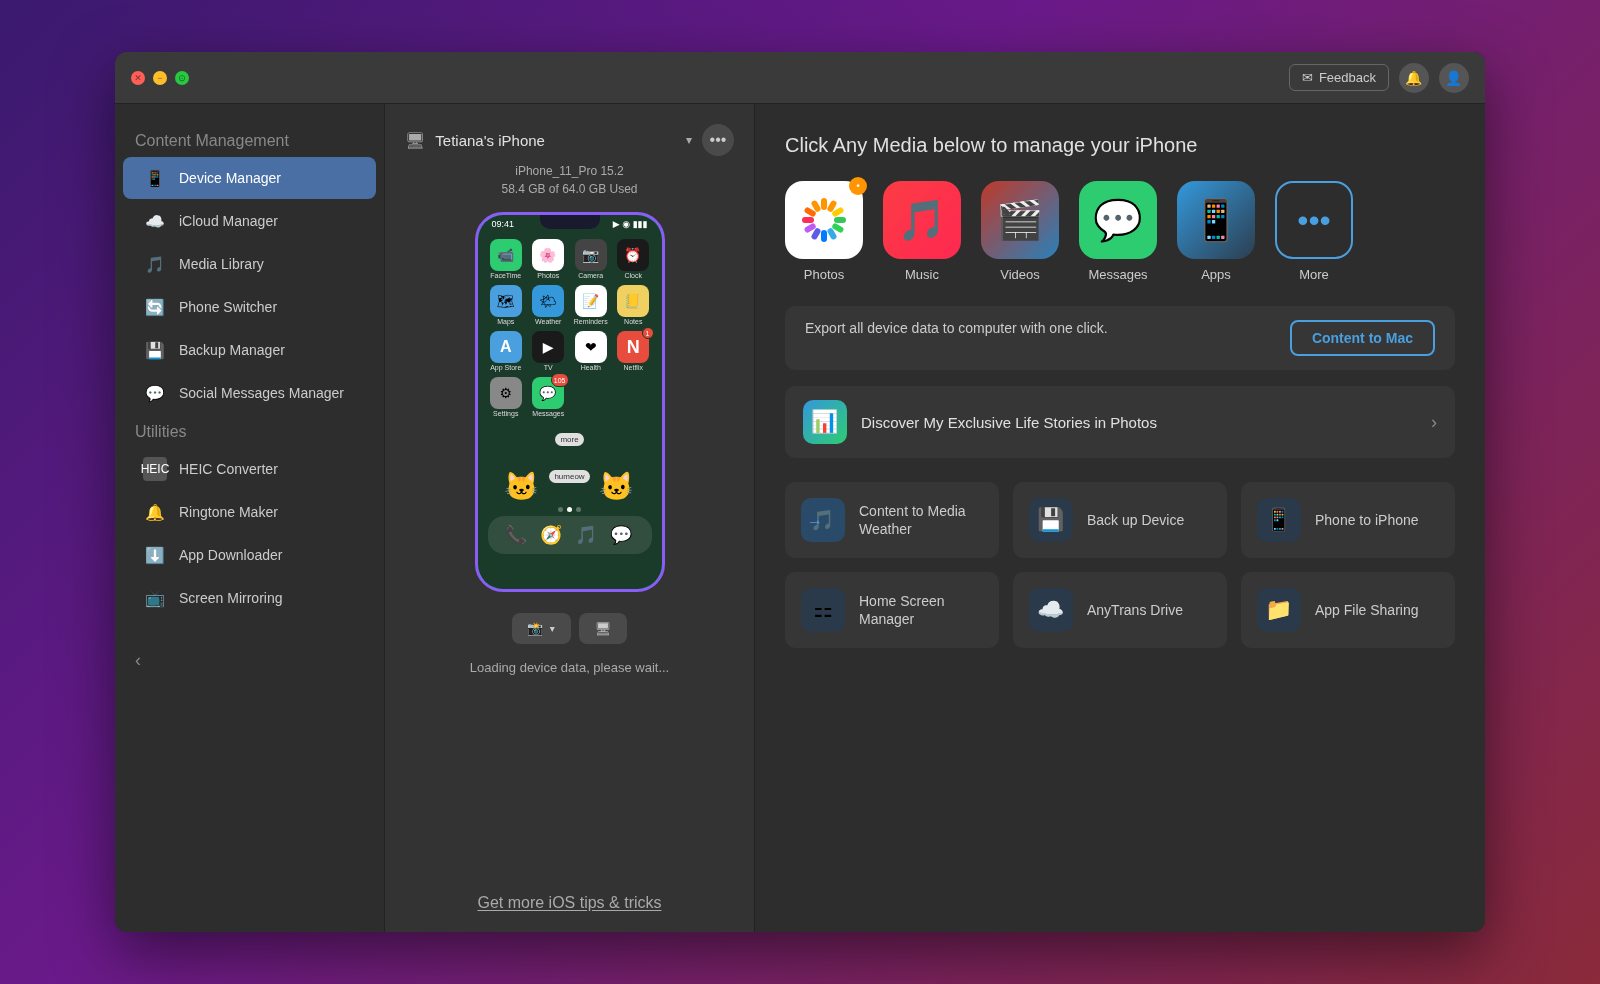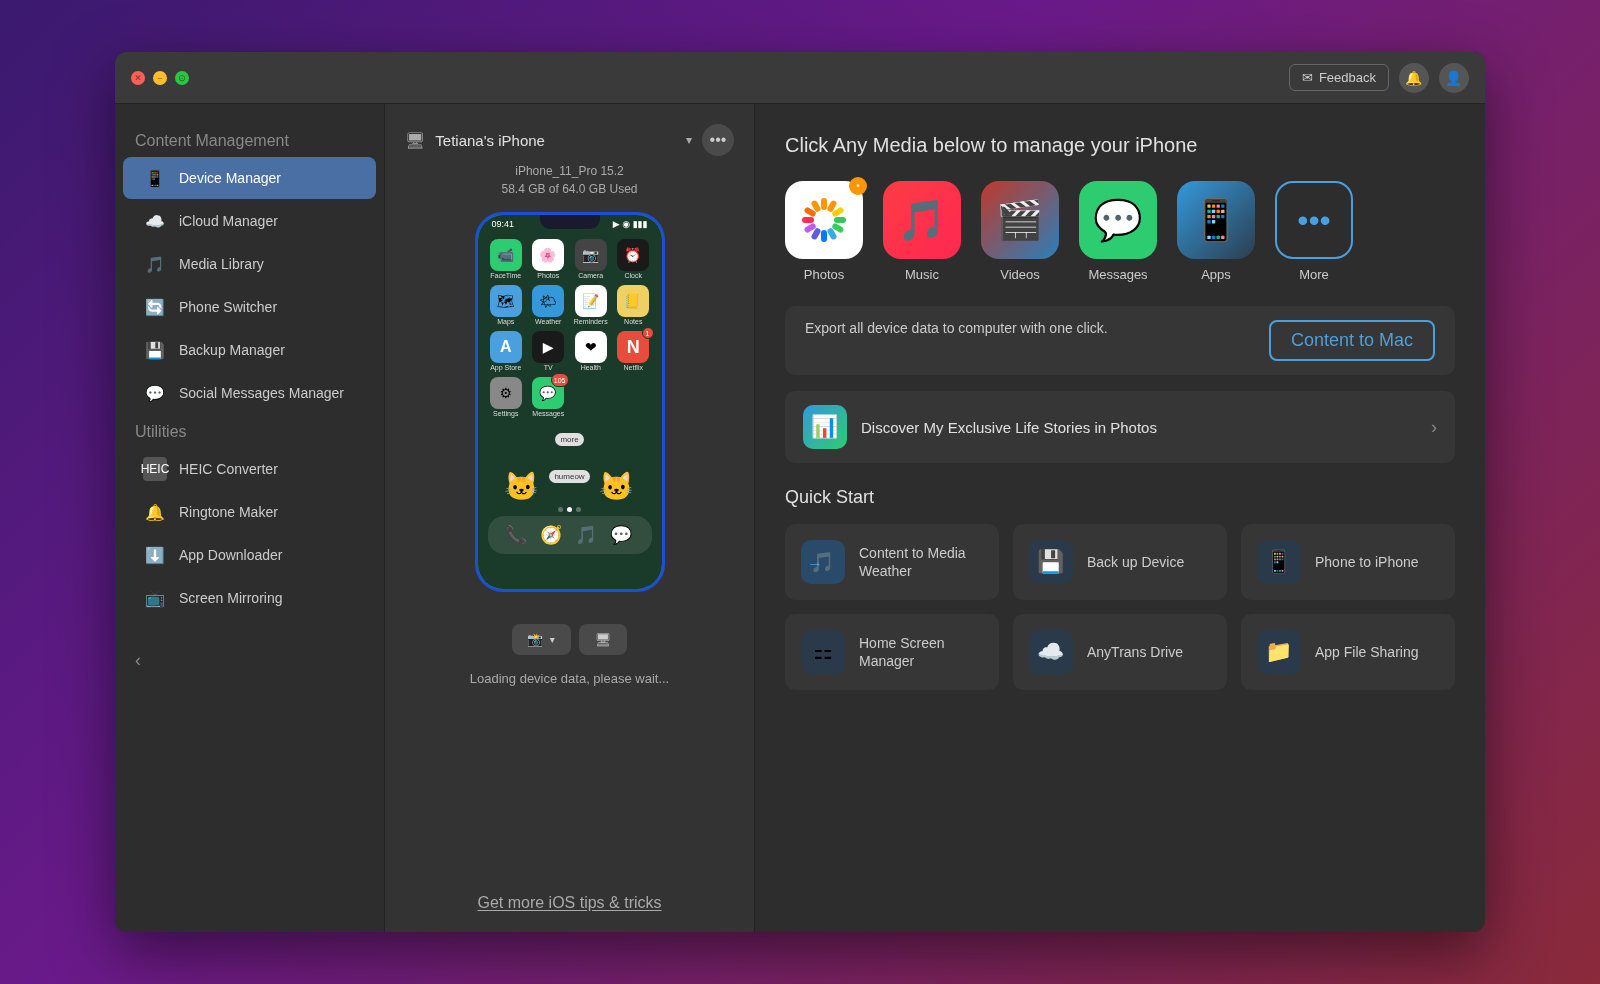--- a/index.html
+++ b/index.html
@@ -186,24 +186,24 @@
       font-size: 12px;
       text-align: center;
       margin-bottom: 16px;
     }
     
     .phone-mockup {
       width: 190px;
       height: 380px;
       background: #14b8a6;
       border-radius: 28px;
-      border: 3px solid #1d4ed8;
+      border: 3px solid #8b5cf6;
       overflow: hidden;
       position: relative;
-      margin-bottom: 32px;
+      margin-bottom: 21px;
       flex-shrink: 0;
     }
     .phone-screen {
       width: 100%;
       height: 100%;
       background: #1a3a2a;
       position: relative;
       overflow: hidden;
     }
     .phone-status-bar {
@@ -395,23 +395,23 @@
     .export-text {
       color: #ccc;
       font-size: 14px;
     }
     .content-to-mac-btn {
       background: transparent;
       border: 2px solid #4a9fdf;
       color: #4a9fdf;
       border-radius: 8px;
       padding: 8px 20px;
-      font-size: 18px;
-      cursor: pointer;
-      font-weight: 400;
+      font-size: 14px;
+      cursor: pointer;
+      font-weight: 700;
     }
     
     .life-stories-banner {
       display: flex;
       align-items: center;
       background: #363636;
       border-radius: 10px;
       padding: 14px 18px;
       margin-bottom: 24px;
       cursor: pointer;
@@ -744,21 +744,20 @@
         </div>
 
         <div class="life-stories-banner">
           <div class="banner-icon">
             <span>📊</span>
           </div>
           <span class="banner-text">Discover My Exclusive Life Stories in Photos</span>
           <span class="banner-chevron">›</span>
         </div>
 
-        <div class="quick-start-title">Quick Start</div>
         <div class="quick-start-grid">
 
           <div class="quick-start-item">
             <div class="quick-start-icon" style="background:#2a4a6a;position:relative;">
               <span style="font-size:20px;">🎵</span>
               <span style="position:absolute;left:6px;top:50%;transform:translateY(-50%);color:#4a9fdf;font-size:16px;">→</span>
             </div>
             <span class="quick-start-label">Content to Media Weather</span>
           </div>
 

